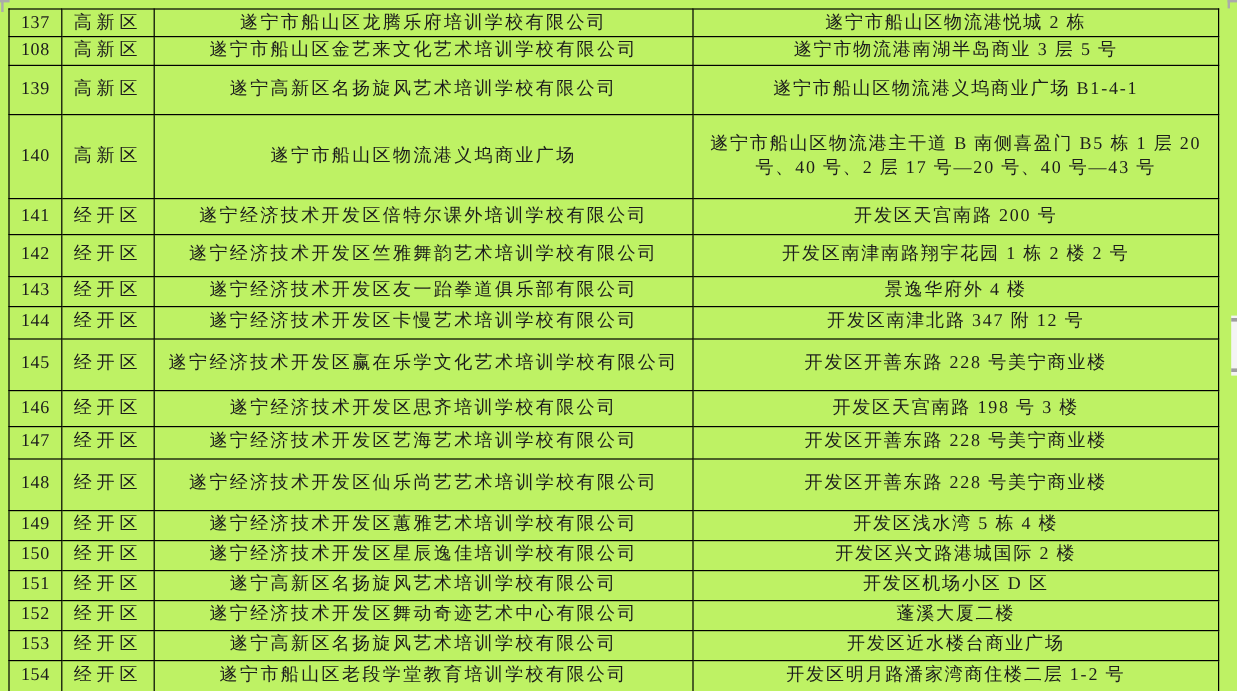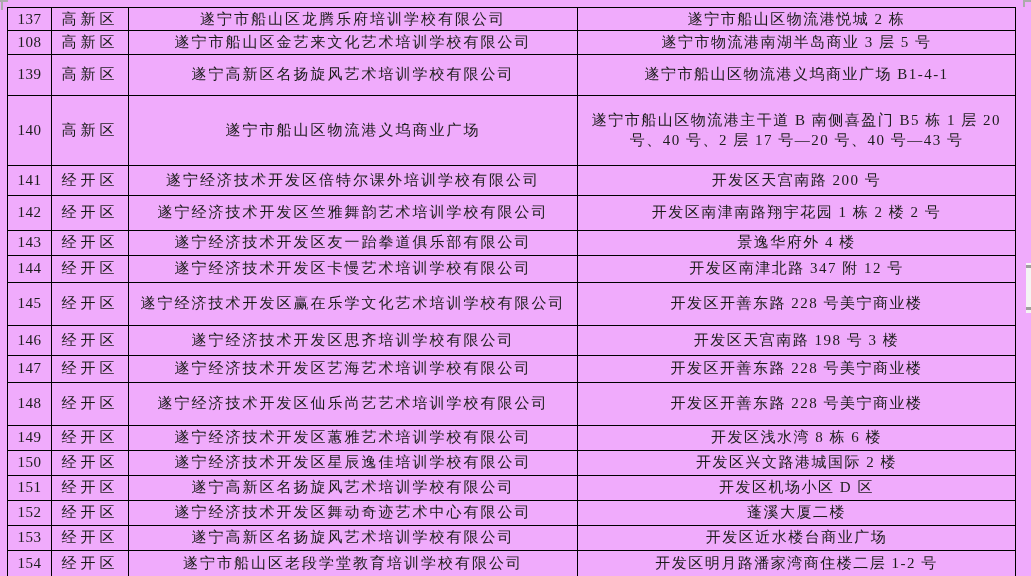--- a/index.html
+++ b/index.html
@@ -10,21 +10,21 @@
   body {
     width: 1031px;
     height: 576px;
     overflow: hidden;
     position: relative;
     font-family: "Liberation Serif", "DejaVu Serif", serif;
   }
   .page {
     position: absolute;
     inset: 0;
-    background: #f0abfc;
+    background: #bef264;
   }
   table.doc-table {
     position: absolute;
     left: 7px;
     top: 7px;
     width: 1008px;
     border-collapse: collapse;
     table-layout: fixed;
   }
   table.doc-table td {
@@ -189,21 +189,21 @@
         <tr>
           <td class="col-no">148</td>
           <td class="col-district">经开区</td>
           <td class="col-school">遂宁经济技术开发区仙乐尚艺艺术培训学校有限公司</td>
           <td class="col-address">开发区开善东路 228 号美宁商业楼</td>
         </tr>
         <tr>
           <td class="col-no">149</td>
           <td class="col-district">经开区</td>
           <td class="col-school">遂宁经济技术开发区蕙雅艺术培训学校有限公司</td>
-          <td class="col-address">开发区浅水湾 8 栋 6 楼</td>
+          <td class="col-address">开发区浅水湾 5 栋 4 楼</td>
         </tr>
         <tr>
           <td class="col-no">150</td>
           <td class="col-district">经开区</td>
           <td class="col-school">遂宁经济技术开发区星辰逸佳培训学校有限公司</td>
           <td class="col-address">开发区兴文路港城国际 2 楼</td>
         </tr>
         <tr>
           <td class="col-no">151</td>
           <td class="col-district">经开区</td>

